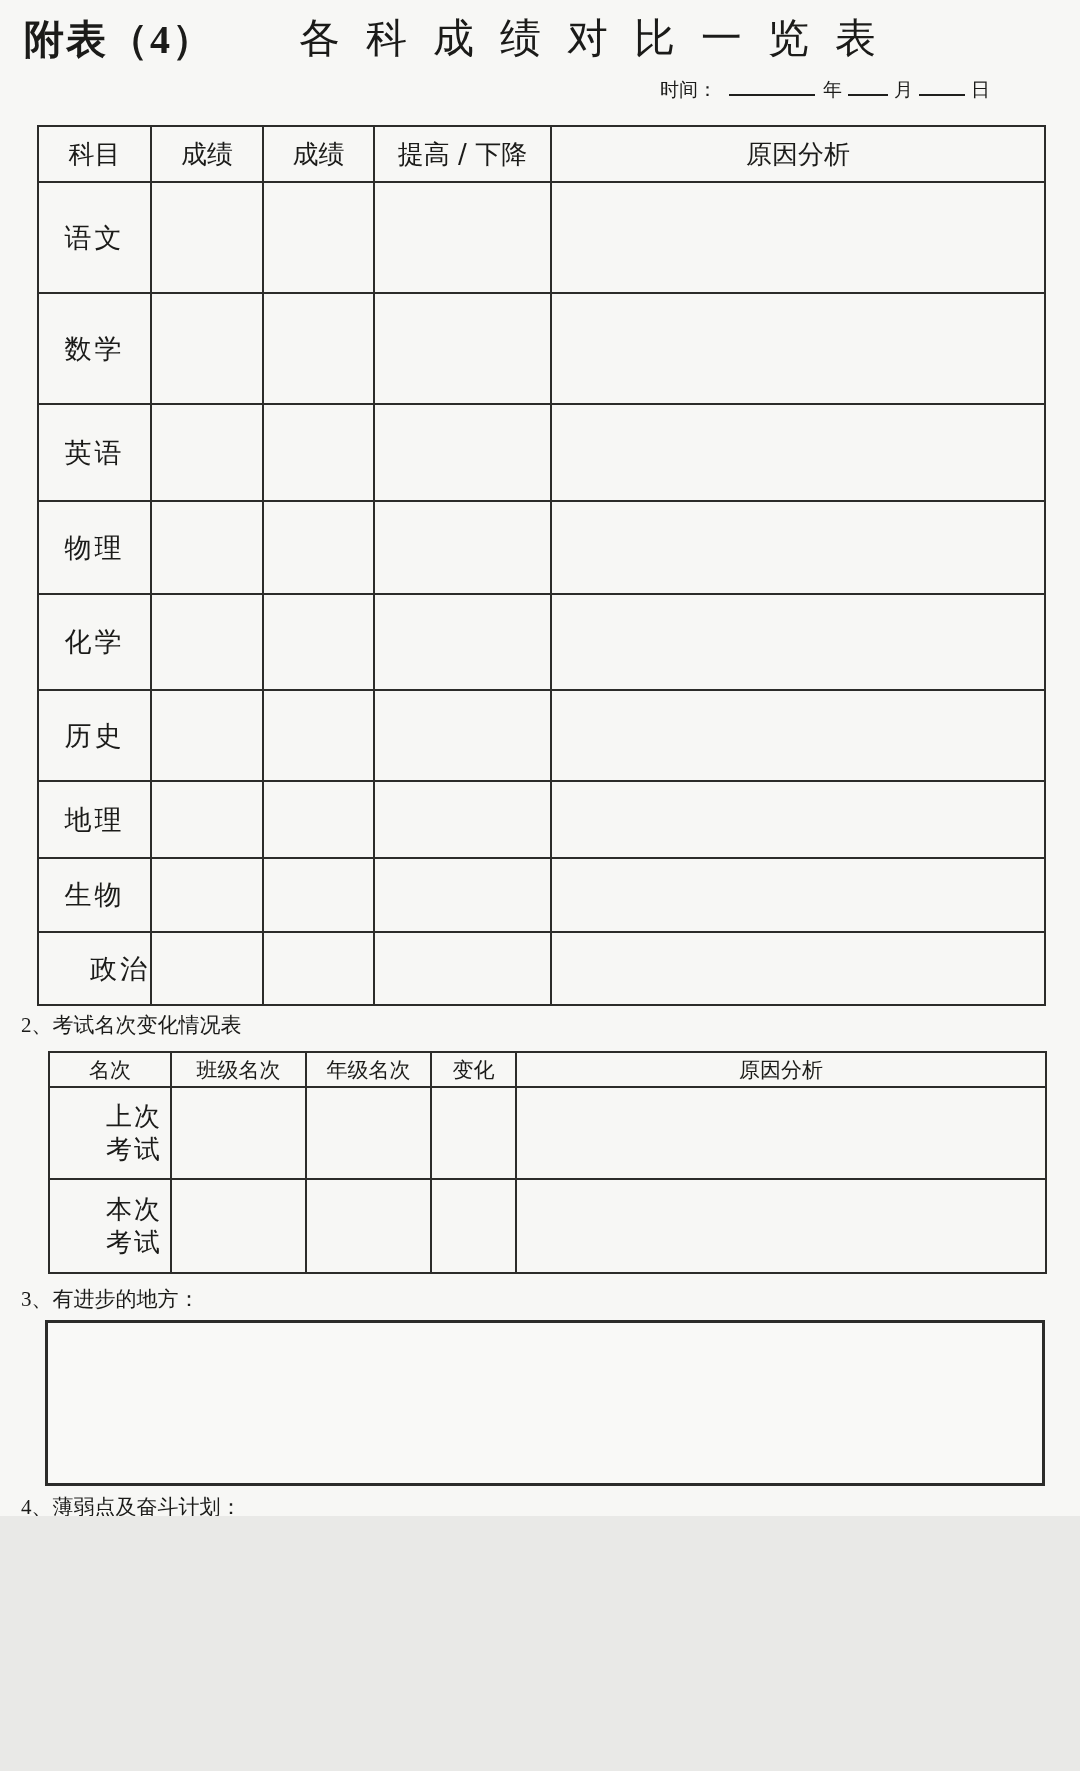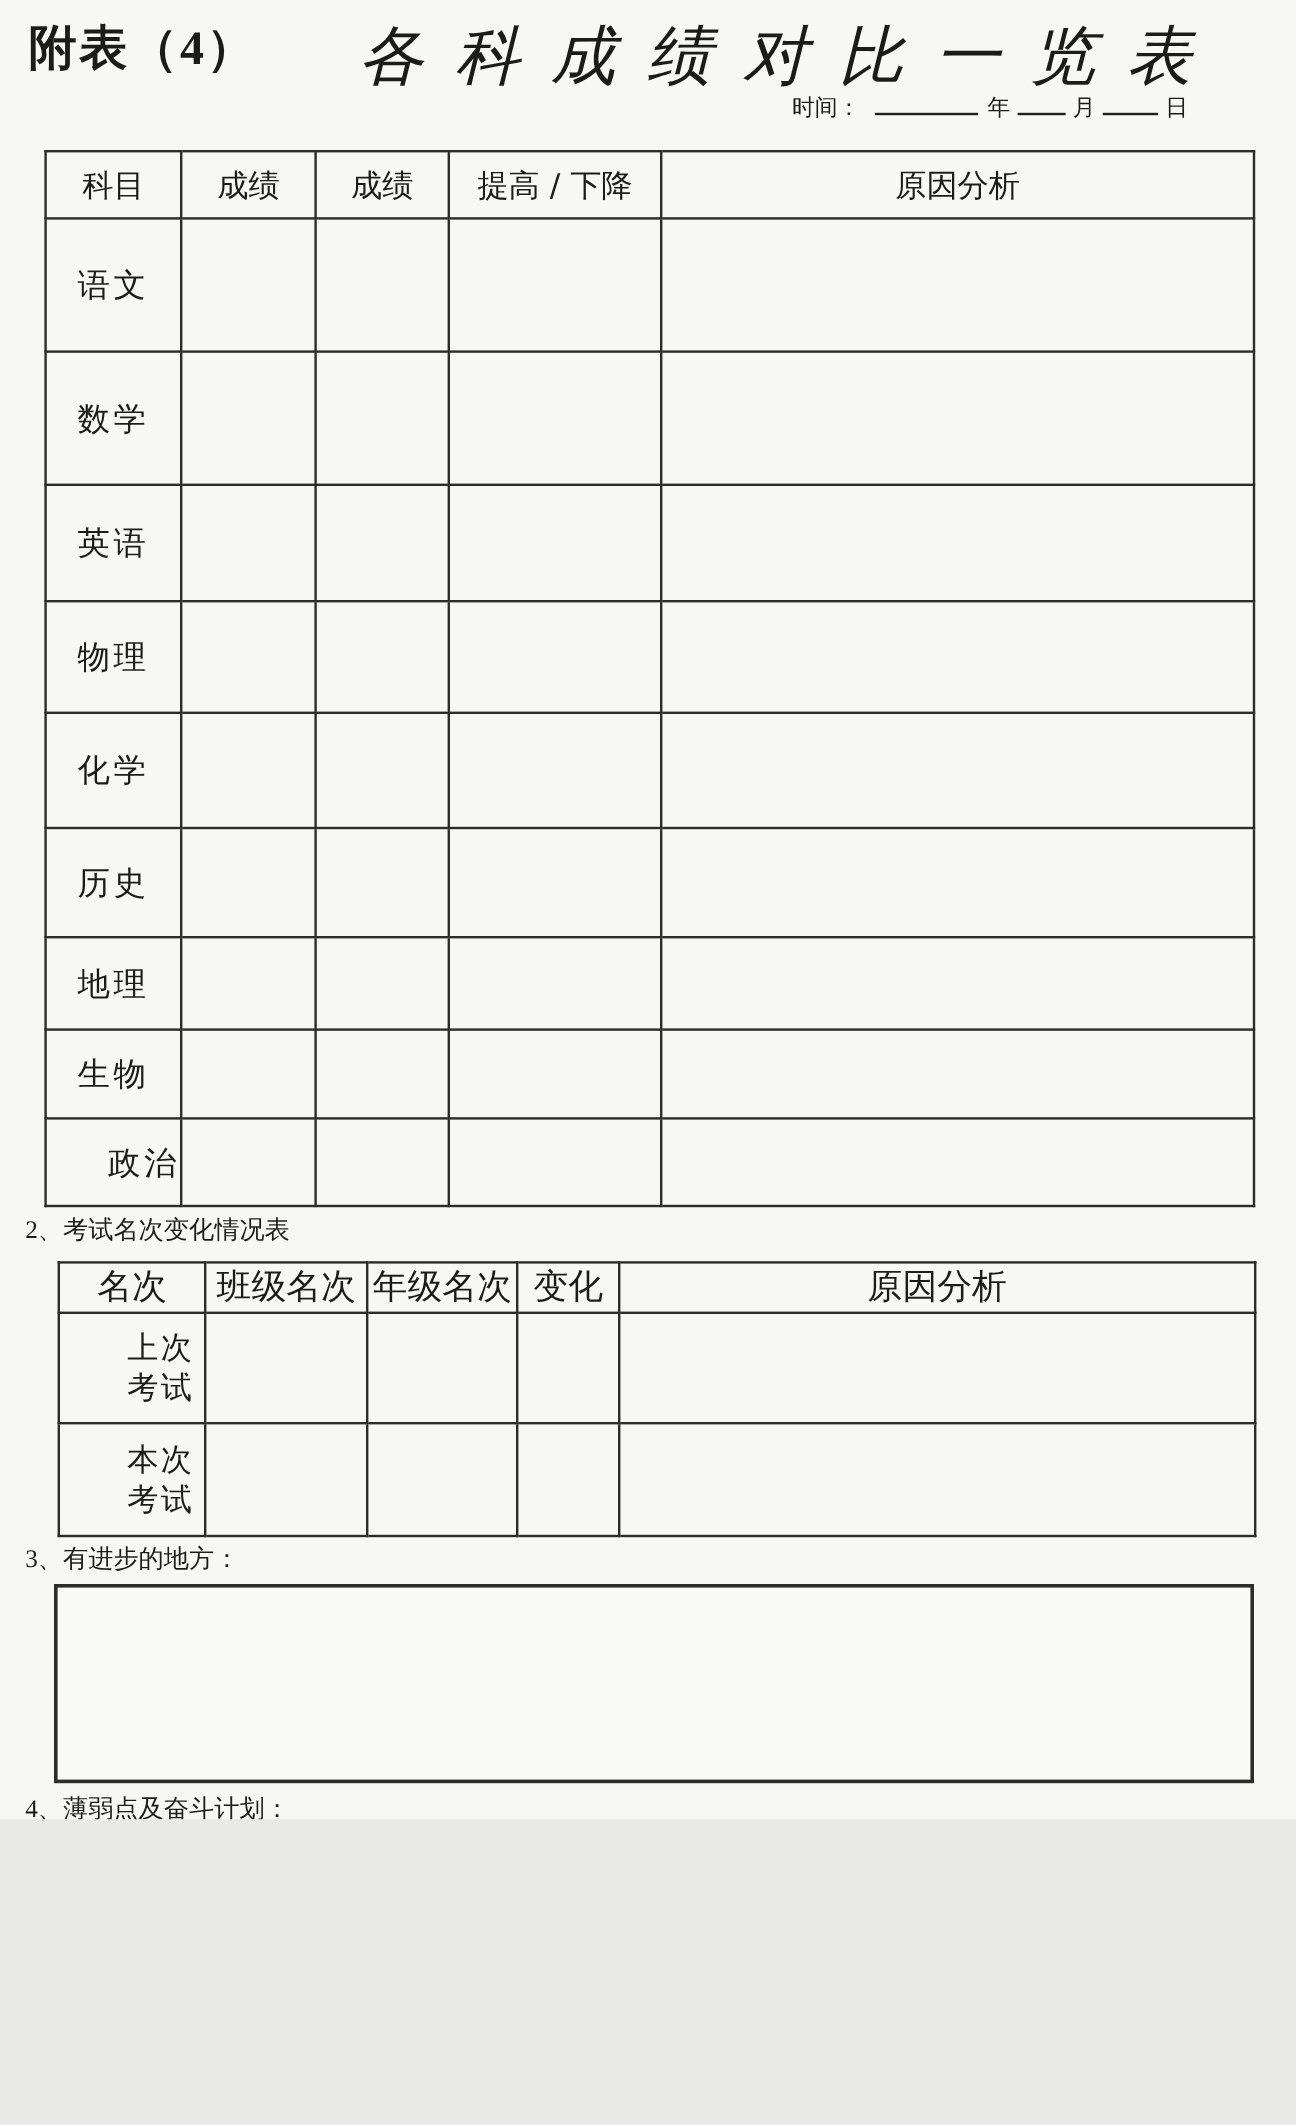--- a/index.html
+++ b/index.html
@@ -20,25 +20,24 @@
     position: absolute;
     left: 24px; top: 12px;
     font-size: 40px;
     font-weight: bold;
     letter-spacing: 2px;
     white-space: nowrap;
   }
   .doc-title {
     position: absolute;
     left: 299px; top: 11px;
-    font-size: 54px;
+    font-size: 41px;
     font-weight: normal;
     letter-spacing: 26px;
     white-space: nowrap;
-    font-style: italic;
   }
   .date-line {
     position: absolute;
     left: 660px; top: 72px;
     font-size: 19px;
     white-space: nowrap;
   }
   .blank {
     display: inline-block;
     border-bottom: 2px solid #1f1f1d;
@@ -83,21 +82,21 @@
   .t1 tr.rh6 td { height: 75px; }
   .t1 tr.rh7 td { height: 72px; }
   .t1 tr.rh8 td { height: 71px; text-align: right; }
   .t2 {
     left: 48px; top: 1051px;
     width: 997px;
   }
   .t2 th {
     height: 33px;
     font-family: Liberation Mono, monospace;
-    font-size: 29px;
+    font-size: 21px;
     text-align: center;
   }
   .t2 tr.rr0 td { height: 90px; }
   .t2 tr.rr1 td { height: 92px; }
   .t2 td.rowhead { font-size: 26px; letter-spacing: 2px; }
   .t2 td.rowhead div { line-height: 33px; margin-left: 48px; }
   
   .sec-label {
     position: absolute;
     left: 21px;

